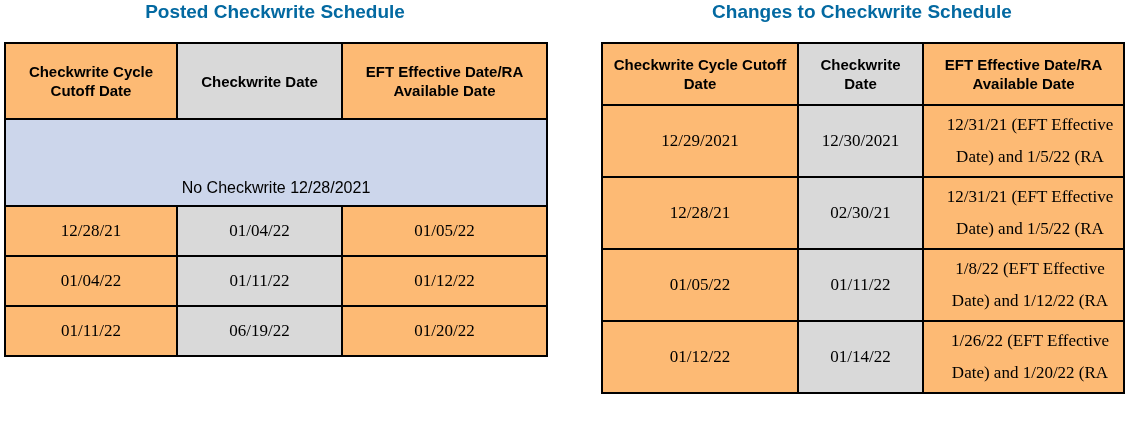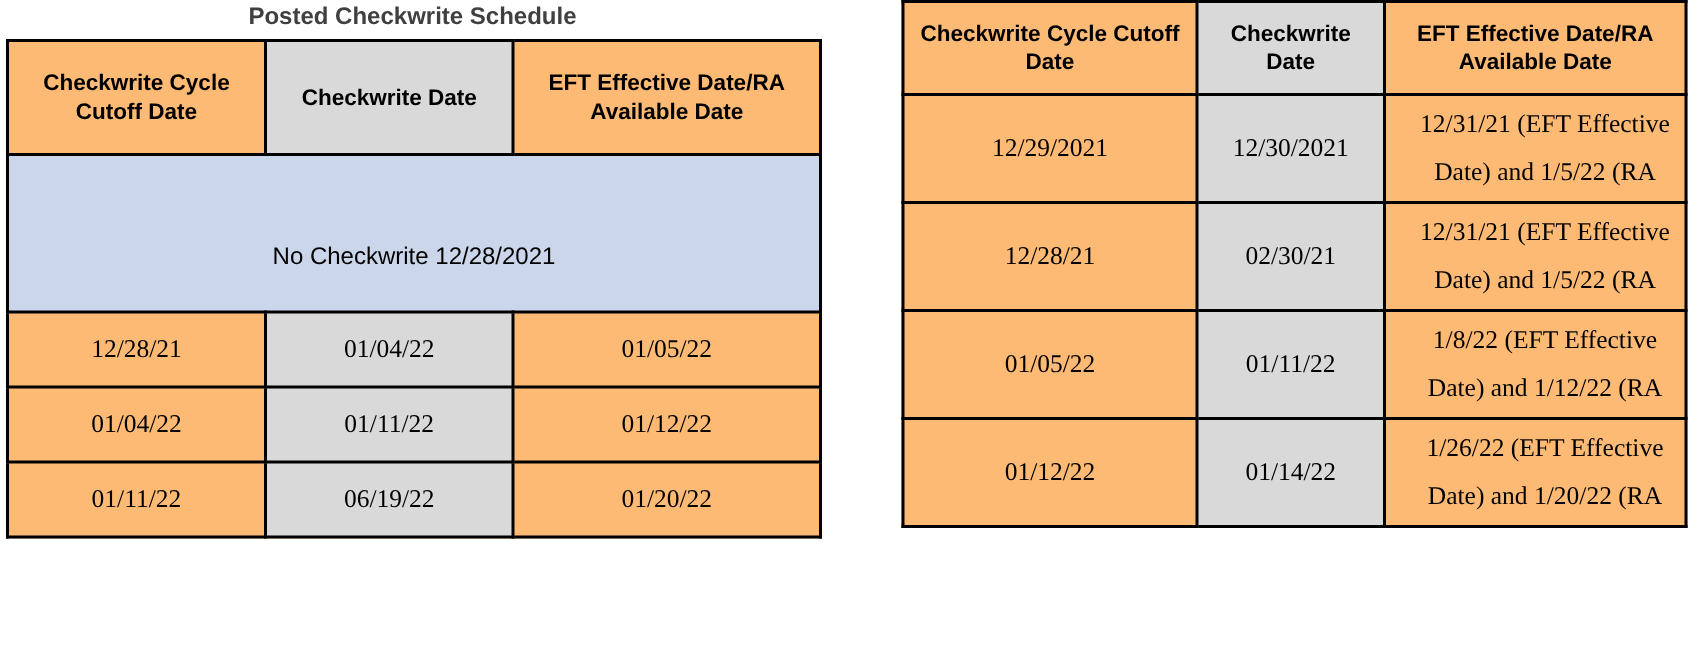--- a/index.html
+++ b/index.html
@@ -31,26 +31,26 @@
     width: 542px;
   }
   .panel-right {
     left: 601px;
     width: 522px;
   }
 
   .panel-title {
     font-family: "Liberation Sans", sans-serif;
     font-weight: bold;
-    font-size: 16px;
+    font-size: 19px;
     text-align: center;
     line-height: 20px;
     padding-top: 2px;
-    padding-bottom: 4px;
-    color: #404040;
+    padding-bottom: 20px;
+    color: #0369a1;
   }
 
   table {
     border-collapse: collapse;
     table-layout: fixed;
     width: 100%;
     background: #fdba74;
   }
 
   table, th, td {
@@ -80,21 +80,21 @@
   .col-shaded {
     background: #d9d9d9;
   }
 
   .banner-row td {
     background: #ccd6eb;
     font-family: "Liberation Sans", sans-serif;
     font-size: 16px;
     height: 76px;
     vertical-align: bottom;
-    padding-bottom: 24px;
+    padding-bottom: 6px;
     text-align: center;
   }
 
   
   .t-left col.c1 { width: 172px; }
   .t-left col.c2 { width: 165px; }
   .t-left col.c3 { width: 205px; }
 
   
   .t-right col.c1 { width: 196px; }
@@ -148,20 +148,21 @@
         <tr>
           <td>01/11/22</td>
           <td class="col-shaded">06/19/22</td>
           <td>01/20/22</td>
         </tr>
       </tbody>
     </table>
   </div>
 
   <div class="panel panel-right">
+    <div class="panel-title">Changes to Checkwrite Schedule</div>
     <table class="t-right">
       <colgroup>
         <col class="c1">
           <col class="c2">
           <col class="c3">
       </colgroup>
       <thead>
         <tr>
           <th>Checkwrite Cycle Cutoff Date</th>
           <th class="col-shaded">Checkwrite Date</th>

